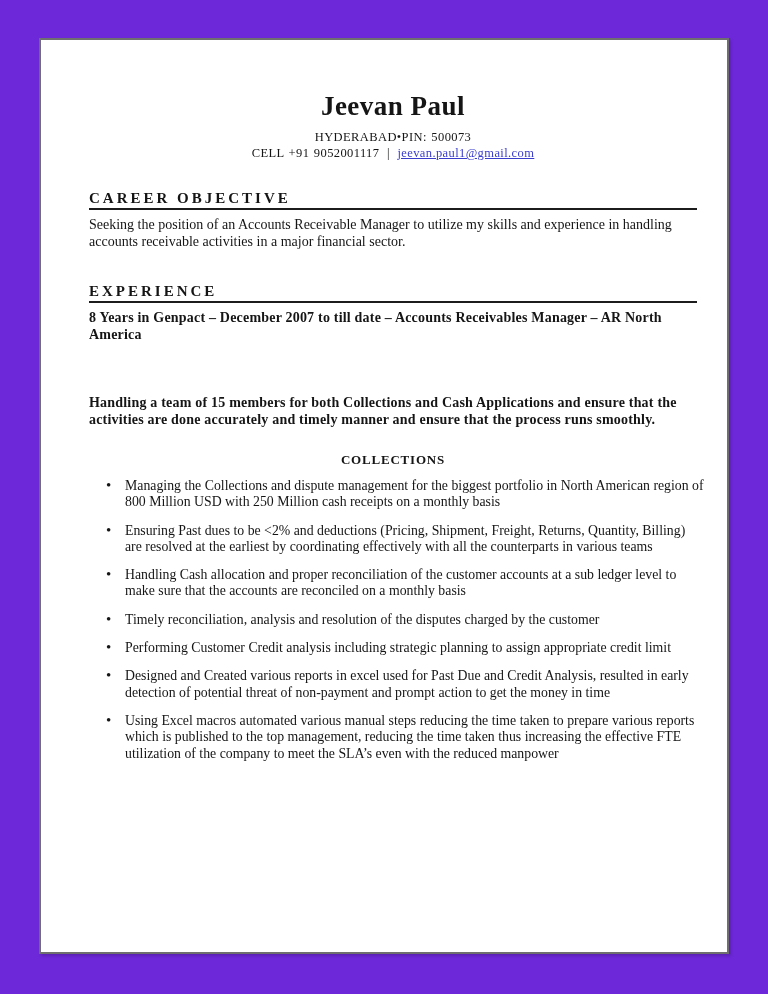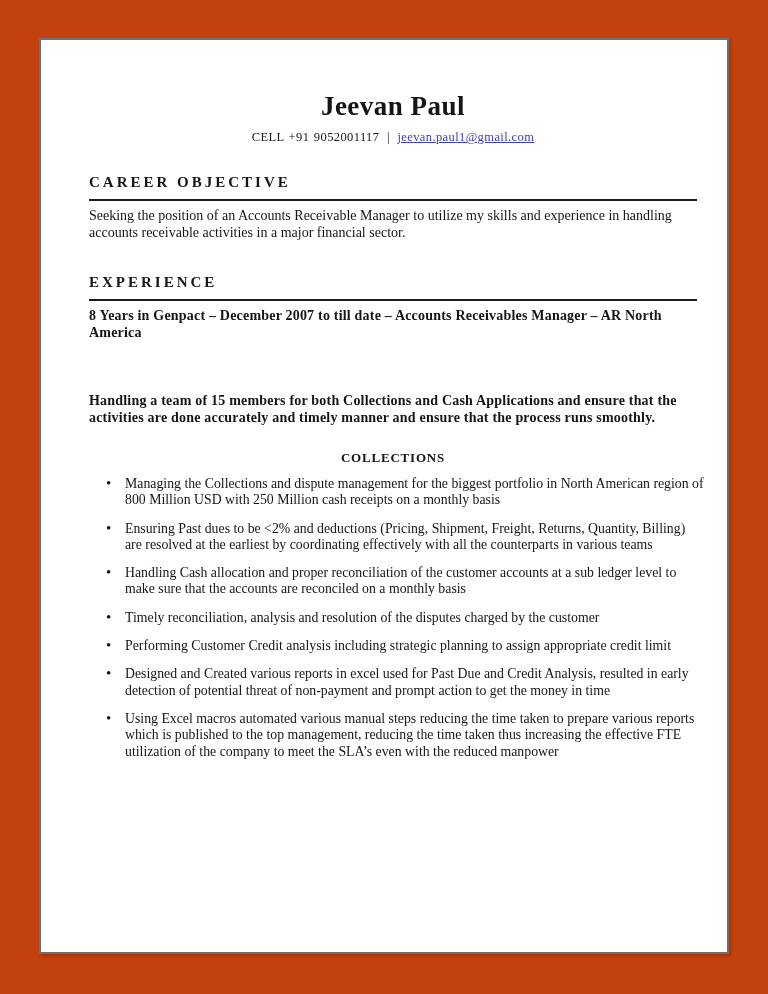--- a/index.html
+++ b/index.html
@@ -6,21 +6,21 @@
   html, body {
     width: 768px;
     background: #ffffff;
     font-family: "Liberation Serif", "DejaVu Serif", serif;
     color: #151515;
   }
   .canvas {
     position: relative;
     width: 768px;
     height: 994px;
-    background: #c2410c;
+    background: #6d28d9;
     overflow: hidden;
   }
   .page {
     position: absolute;
     left: 39px;
     top: 38px;
     width: 690px;
     height: 916px;
     background: #ffffff;
     border: 2px solid #6f6f6f;
@@ -48,21 +48,20 @@
     text-decoration: underline;
     margin-top: 22px;
   }
   .sep { padding: 0 3px; }
   
   .sec-heading {
     font-size: 15px;
     font-weight: bold;
     letter-spacing: 3px;
     line-height: 19px;
-    padding-bottom: 7px;
     border-bottom: 2px solid #1c1c1c;
   }
   .sec-objective { margin-top: 28px; }
   .sec-experience { margin-top: 32px; }
   .sec-jobprofile { margin-top: 52px; }
   .body-text {
     font-size: 14px;
     line-height: 16.5px;
     margin-top: 7px;
     width: 612px;
@@ -99,20 +98,21 @@
 </style>
 </head>
 <body>
 
 <div class="canvas">
   <div class="page">
 
     <header class="doc-header">
       <h1>Jeevan Paul</h1>
       <div class="addr-block">
+        <div class="addr">HYDERABAD•PIN: 500073</div>
         <div class="addr">
           <span>CELL +91 9052001117</span>
           <span class="sep">|</span>
           <a class="email" href="#">jeevan.paul1@gmail.com</a>
         </div>
       </div>
     </header>
 
     <section class="sec-objective">
       <h2 class="sec-heading">CAREER OBJECTIVE</h2>

